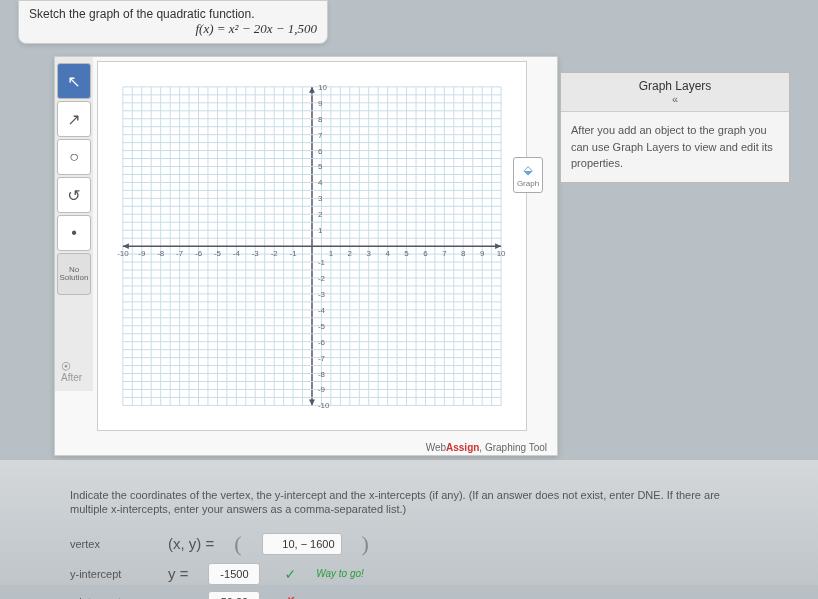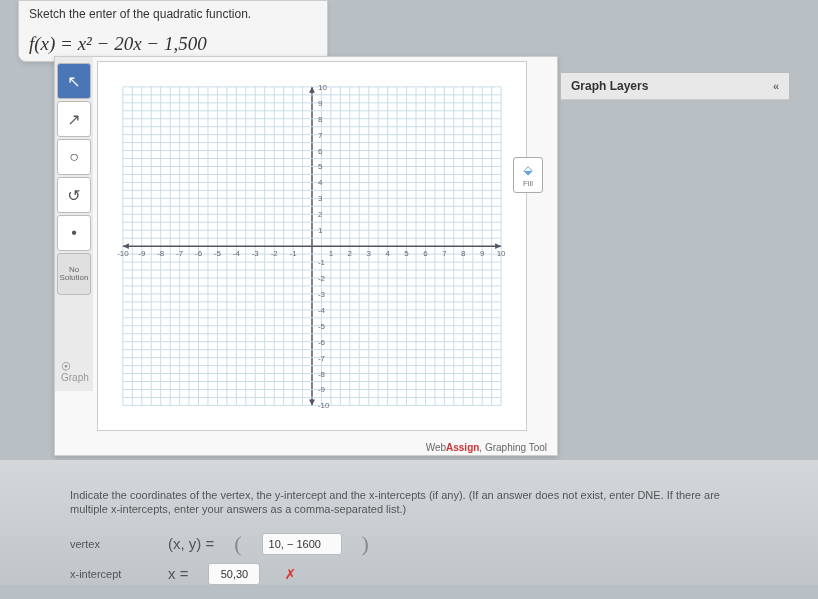--- a/index.html
+++ b/index.html
@@ -1,19 +1,19 @@
 <!DOCTYPE html>
 <html><head>
 <meta charset="utf-8">
 <style>
   * { box-sizing: border-box; margin: 0; padding: 0; }
   body { font-family: Arial, sans-serif; background: #b8c0c5; width: 818px; height: 599px; overflow: hidden; position: relative; }
   
   .question-box { position: absolute; top: 0; left: 18px; width: 310px; background: #f5f5f5; border: 1px solid #ccc; border-radius: 0 0 8px 8px; padding: 6px 10px; font-size: 12px; color: #333; box-shadow: 0 2px 4px rgba(0,0,0,0.1); }
-  .equation { text-align: left; margin-top: 12px; font-style: italic; font-family: 'Times New Roman', serif; font-size: 19px; }
+  .equation { text-align: right; margin-top: 0; font-style: italic; font-family: 'Times New Roman', serif; font-size: 13px; }
   
   .graphing-tool { position: absolute; top: 56px; left: 54px; width: 504px; height: 400px; background: #f8f8f8; border: 1px solid #ccc; box-shadow: 0 2px 6px rgba(0,0,0,0.15); }
   
   .toolbar { position: absolute; left: 0; top: 0; width: 38px; background: #eaeaea; padding: 4px 0; }
   .tool { width: 34px; height: 36px; margin: 2px auto; background: #fff; border: 1px solid #bbb; border-radius: 3px; display: flex; align-items: center; justify-content: center; font-size: 16px; cursor: pointer; color: #555; }
   .tool.active { background: #4a76b8; color: #fff; }
   .tool.nosol { height: 42px; font-size: 8px; text-align: center; line-height: 1; color: #666; background: #e0e0e0; }
   .tool.help { height: 26px; font-size: 10px; color: #999; background: #eaeaea; border: none; justify-content: flex-start; padding-left: 4px; }
   
   .graph-area { position: absolute; left: 42px; top: 4px; width: 430px; height: 370px; background: #fff; border: 1px solid #ccc; }
@@ -23,43 +23,43 @@
   .grid line.axis { stroke: #556; stroke-width: 1.5; }
   .grid text { font-size: 8px; fill: #667; }
   .grid polygon { fill: #556; }
   
   .fill-btn { position: absolute; right: 14px; top: 100px; width: 30px; height: 36px; background: #fff; border: 1px solid #aaa; border-radius: 3px; font-size: 8px; color: #777; display: flex; flex-direction: column; align-items: center; justify-content: center; cursor: pointer; gap: 2px; }
   
   .footer { position: absolute; bottom: 2px; right: 10px; font-size: 10px; color: #666; margin-left: 45px; }
   .footer b { color: #c33; }
   
   .layers-panel { position: absolute; top: 72px; left: 560px; width: 230px; background: #f4f4f4; border: 1px solid #bbb; }
-  .layers-head { background: #e8e8e8; padding: 6px 10px; font-size: 12px; font-weight: bold; color: #333; display: flex; justify-content: space-between; align-items: center; border-bottom: 1px solid #ccc; }
+  .layers-head { background: #e8e8e8; padding: 6px 10px; font-size: 12px; font-weight: normal; color: #333; display: flex; justify-content: space-between; align-items: center; border-bottom: 1px solid #ccc; flex-direction: column; }
   .collapse { font-size: 11px; color: #666; cursor: pointer; }
   .layers-body { padding: 10px; font-size: 11px; color: #555; line-height: 1.5; }
   
   .lower { position: absolute; top: 460px; left: 0; right: 0; height: 125px; background: linear-gradient(to bottom, #d4d8db, #bfc5c9); padding: 28px 70px 10px; font-size: 11px; color: #444; }
   .instr { font-size: 11px; color: #555; margin-bottom: 14px; line-height: 1.3; }
   .row { display: flex; align-items: center; margin-bottom: 6px; gap: 20px; }
   .lbl { width: 78px; font-size: 11px; color: #555; }
   .coord { font-size: 15px; color: #555; }
   .paren { font-family: 'Times New Roman', serif; font-size: 22px; color: #888; font-weight: 100; }
   .inp { border: 1px solid #bbb; border-radius: 3px; background: #fafafa; padding: 3px 6px; font-size: 11px; color: #333; height: 22px; }
-  .inp.w1 { width: 80px; text-align: left; }
+  .inp.w1 { width: 80px; text-align: right; }
   .inp.w2 { width: 52px; text-align: center; }
   .mark { font-size: 14px; margin-left: 4px; }
   .mark.ok { color: #2a9d3f; }
   .mark.bad { color: #d9362f; }
   .wtg { font-size: 10px; color: #2a9d3f; font-style: italic; }
 </style>
 </head>
 <body>
 
 <div class="question-box">
-  <div>Sketch the enter of the quadratic function.</div>
+  <div>Sketch the graph of the quadratic function.</div>
   <div class="equation">f(x) = x² − 20x − 1,500</div>
 </div>
 
 <div class="graphing-tool">
   <div class="toolbar">
     <div class="tool active">
         <span>↖</span>
       </div>
     <div class="tool">
         <span>↗</span>
@@ -71,21 +71,21 @@
         <span>↺</span>
       </div>
     <div class="tool">
         <span>•</span>
       </div>
     <div class="tool nosol">
         <span>No Solution</span>
       </div>
     <div style="height:60px"></div>
     <div class="tool help">
-        <span>⦿ Graph</span>
+        <span>⦿ After</span>
       </div>
   </div>
 
   <div class="graph-area">
     <svg class="grid" viewBox="0 0 430 370">
         <line x1="25" y1="25" x2="25" y2="345" class=""></line>
         <line x1="34.5" y1="25" x2="34.5" y2="345" stroke="#e0ecf3" stroke-width="0.5"></line>
         <line x1="44" y1="25" x2="44" y2="345" class=""></line>
         <line x1="53.5" y1="25" x2="53.5" y2="345" stroke="#e0ecf3" stroke-width="0.5"></line>
         <line x1="63" y1="25" x2="63" y2="345" class=""></line>
@@ -208,46 +208,54 @@
         <text x="221" y="92" text-anchor="start">6</text>
         <text x="221" y="76" text-anchor="start">7</text>
         <text x="221" y="60" text-anchor="start">8</text>
         <text x="221" y="44" text-anchor="start">9</text>
         <text x="221" y="28" text-anchor="start">10</text>
       </svg>
   </div>
 
   <div class="fill-btn">
     <span style="color:#6aa3d8;font-size:12px;">⬙</span>
-    <span>Fill</span>
+    <span>Graph</span>
   </div>
 
   <div class="footer">
     <span>Web</span><b>Assign</b><span>, Graphing Tool</span>
   </div>
 </div>
 
 <div class="layers-panel">
   <div class="layers-head">
     <span>Graph Layers</span>
     <span class="collapse">«</span>
   </div>
+  <div class="layers-body">After you add an object to the graph you can use Graph Layers to view and edit its properties.</div>
 </div>
 
 <div class="lower">
   <div class="instr">Indicate the coordinates of the vertex, the y-intercept and the x-intercepts (if any). (If an answer does not exist, enter DNE. If there are multiple x-intercepts, enter your answers as a comma-separated list.)</div>
 
   <div class="row">
     <span class="lbl">vertex</span>
     <span class="coord">(x, y) =</span>
     <span class="paren">(</span>
     <input class="inp w1" value="10, − 1600" style="">
     <span class="paren">)</span>
   </div>
 
+  <div class="row">
+    <span class="lbl">y-intercept</span>
+    <span class="coord">y =</span>
+    <input class="inp w2" value="-1500" style="">
+    <span class="mark ok">✓</span>
+    <span class="wtg">Way to go!</span>
+  </div>
 
   <div class="row">
     <span class="lbl">x-intercept</span>
     <span class="coord">x =</span>
     <input class="inp w2" value="50,30" style="">
     <span class="mark bad">✗</span>
   </div>
 </div>
 
 </body></html>

